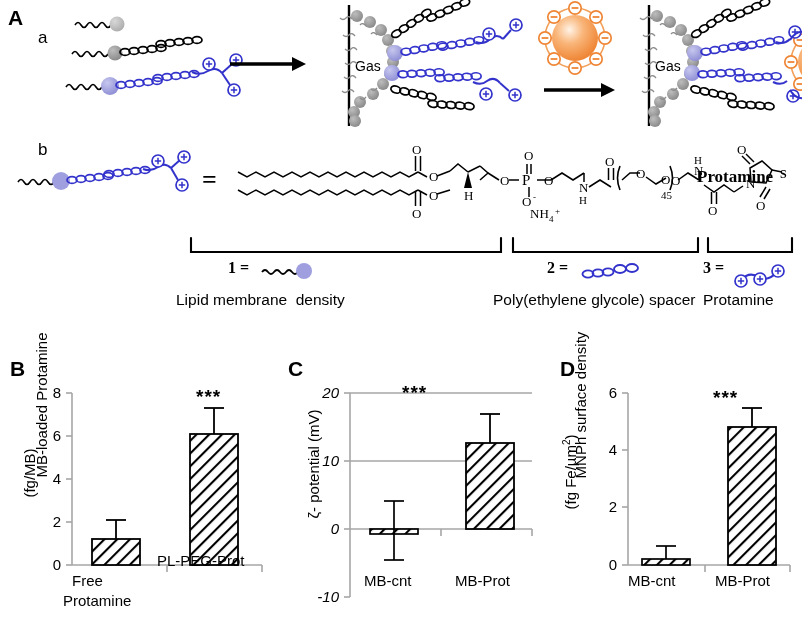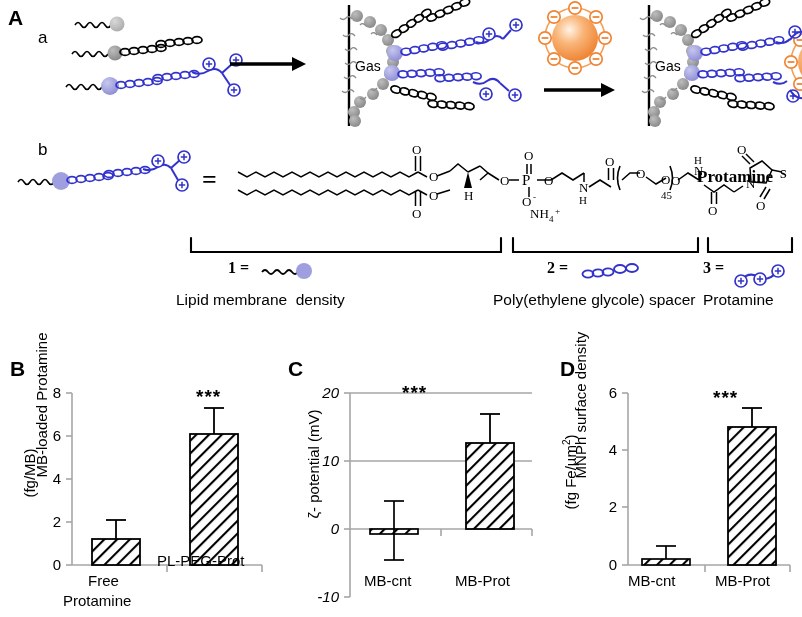--- a/index.html
+++ b/index.html
@@ -575,21 +575,21 @@
             transform-origin:center center;text-align:center;">
   <span class="axis-label">MB-loaded Protamine</span>
 </div>
 <div class="abs" style="left:-22px;top:461px;width:110px;height:24px;transform:rotate(-90deg);
             transform-origin:center center;text-align:center;">
   <span class="axis-label">(fg/MB)</span>
 </div>
 
 <div class="abs sig" style="left:196px;top:386px;">***</div>
 
-<div class="abs cat-label" style="left:88px;top:572px;">Free</div>
+<div class="abs cat-label" style="left:72px;top:572px;">Free</div>
 <div class="abs cat-label" style="left:63px;top:592px;">Protamine</div>
 <div class="abs cat-label" style="left:157px;top:552px;">PL-PEG-Prot</div>
 
 <div class="abs panel-letter" style="left:288px;top:357px;">C</div>
 
 <div class="abs" style="left:270px;top:375px;width:270px;height:242px;font-style:italic;">
 <svg width="270" height="242" viewBox="0 0 270 242">
   <defs>
     <pattern id="hatchC" width="9" height="9" patternTransform="rotate(45)" patternUnits="userSpaceOnUse">
       <rect width="9" height="9" fill="#fff"></rect>

